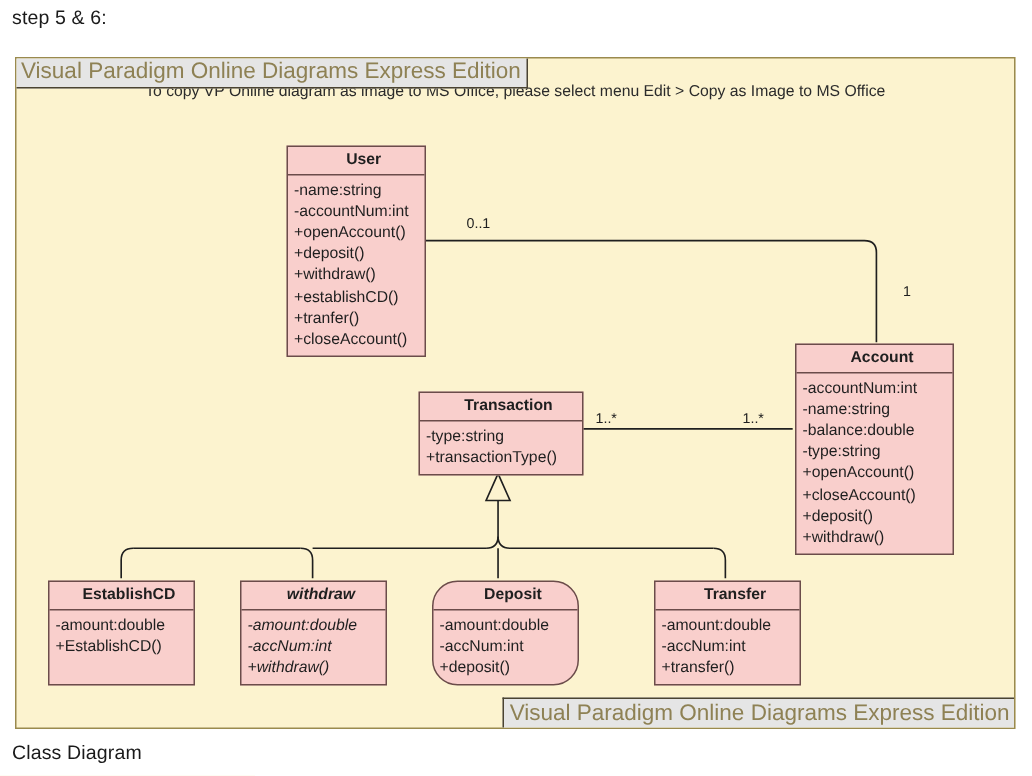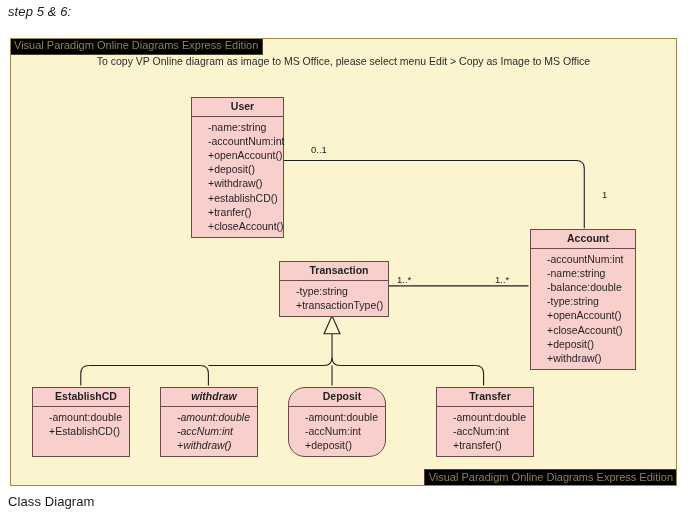--- a/index.html
+++ b/index.html
@@ -17,21 +17,20 @@
 
   
   #step-caption {
     position: absolute;
     left: 8px;
     top: 4px;
     font-size: 13px;
     color: #1a1a1a;
     letter-spacing: .1px;
     white-space: nowrap;
-    font-style: italic;
   }
   #bottom-caption {
     position: absolute;
     left: 8px;
     top: 494px;
     font-size: 13px;
     color: #1a1a1a;
     letter-spacing: .1px;
     white-space: nowrap;
   }
@@ -52,23 +51,23 @@
     position: absolute;
     left: 0;
     top: 0;
     width: 100%;
     height: 100%;
   }
 
   
   .watermark {
     position: absolute;
-    font-size: 11px;
+    font-size: 15px;
     color: #8e8154;
-    background: #000000;
+    background: #e5e5e5;
     border: 1px solid #4a4331;
     padding: 2px 4px 3px 4px;
     white-space: nowrap;
     line-height: 1;
     box-sizing: border-box;
   }
   #watermark-top {
     left: -1px;
     top: -1px;
     border-left: none;
@@ -104,21 +103,21 @@
   }
   .uml-title {
     text-align: center;
     font-weight: bold;
     font-size: 10.5px;
     padding: 3px 2px 3px 12px;
     border-bottom: 1px solid #6b4c4a;
     line-height: 1.1;
   }
   .uml-body {
-    padding: 3px 0 4px 12px;
+    padding: 3px 0 4px 0;
   }
   .uml-member {
     padding: 0 4px;
     line-height: 14.2px;
     white-space: nowrap;
     font-size: 10.5px;
   }
 
   
   .mult-label {

